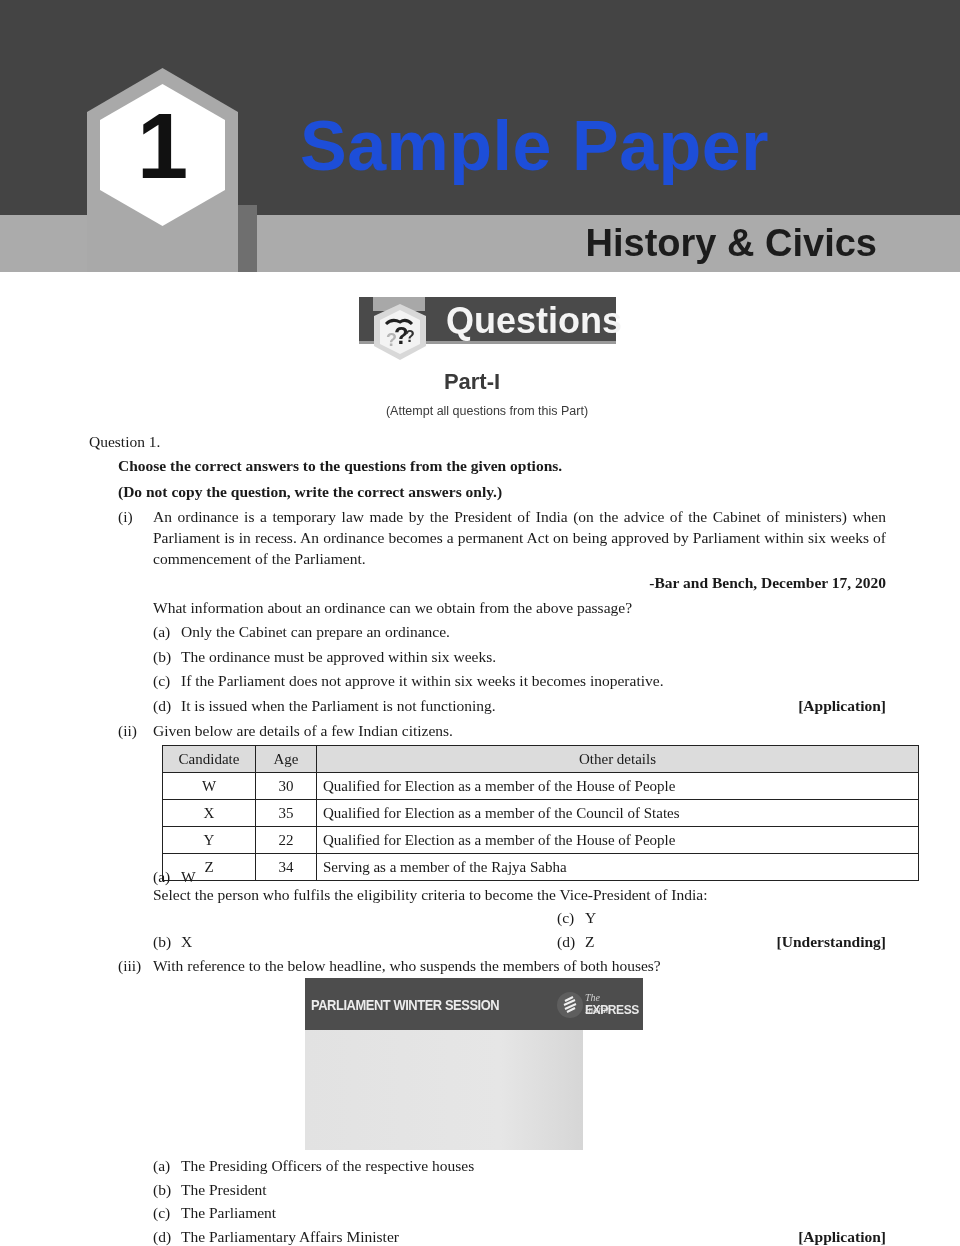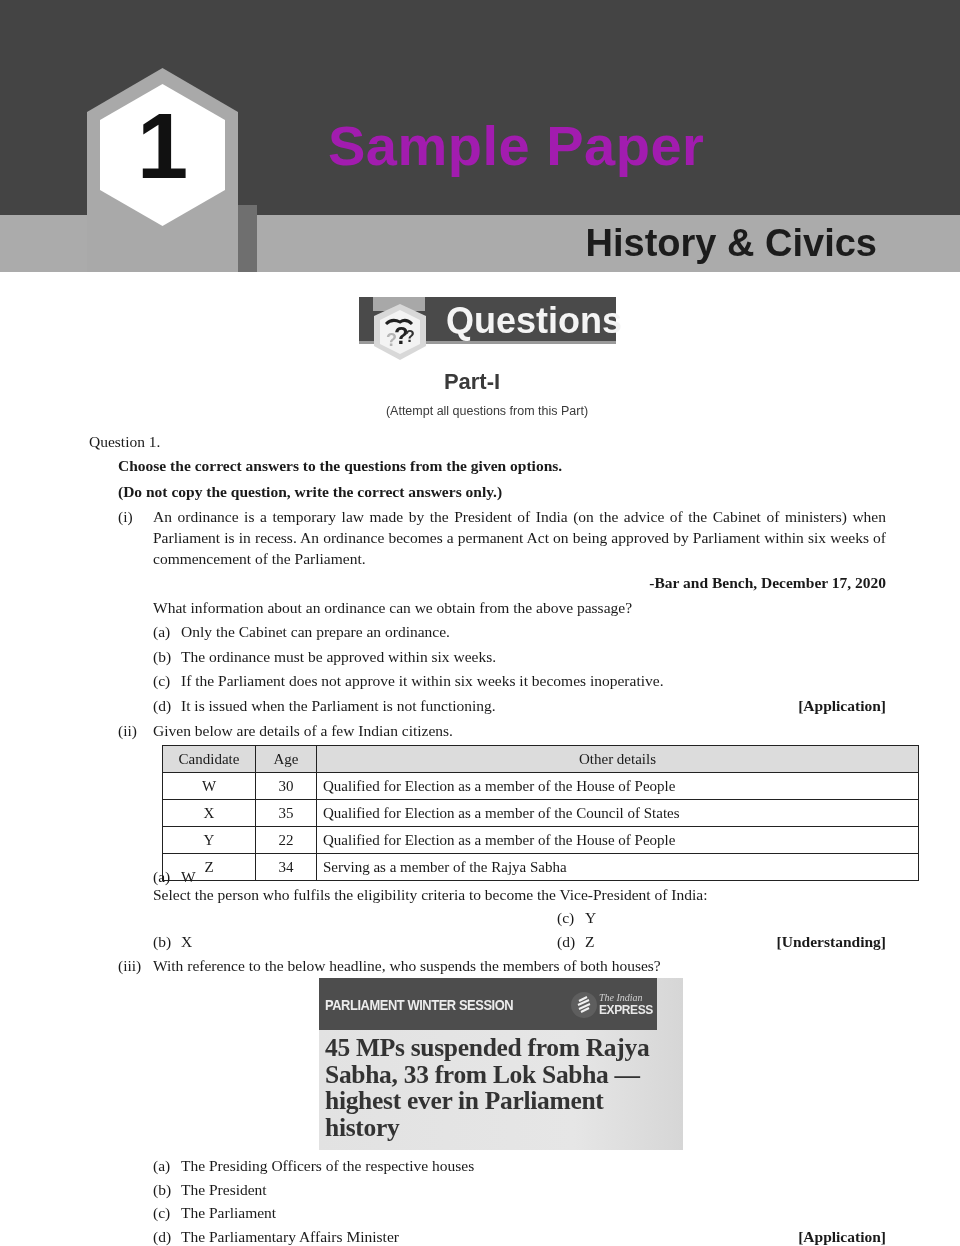--- a/index.html
+++ b/index.html
@@ -13,21 +13,21 @@
   .hex-wrap { position: absolute; left: 87px; top: 68px; width: 151px; height: 204px; }
   .hex-wrap svg { display: block; }
   .hex-num {
     position: absolute; left: 100px; top: 96px; width: 125px; text-align: center;
     font-family: "Liberation Sans", "DejaVu Sans", sans-serif; font-weight: 700;
     font-size: 92px; line-height: 100px; color: #111111;
   }
   .hdr-title {
     position: absolute; left: 300px; top: 98px;
     font-family: "Liberation Sans", "DejaVu Sans", sans-serif; font-weight: 700;
-    font-size: 56px; line-height: 96px; color: #a21caf; letter-spacing: 0.5px; margin-left: 28px;
+    font-size: 70px; line-height: 96px; color: #1d4ed8; letter-spacing: 0.5px;
   }
   .hdr-subject {
     position: absolute; right: 83px; top: 222px;
     font-family: "Liberation Sans", "DejaVu Sans", sans-serif; font-weight: 700;
     font-size: 38px; line-height: 42px; color: #1c1c1c;
   }
 
   
   .q-badge { position: absolute; left: 359px; top: 297px; width: 257px; height: 47px; background: #4a4a4a; border-bottom: 3px solid #9a9a9a; }
   .q-badge-tab { position: absolute; left: 373px; top: 297px; width: 52px; height: 14px; background: #a8a8a8; }
@@ -58,21 +58,21 @@
   .roman { position: absolute; left: 118px; font-size: 15.5px; line-height: 21px; }
 
   
   table.cand { position: absolute; left: 162px; top: 745px; width: 757px; border-collapse: collapse; font-size: 15px; }
   table.cand th, table.cand td { border: 1.5px solid #222; height: 27px; padding: 0 6px; }
   table.cand th { background: #dcdcdc; font-weight: 400; text-align: center; }
   table.cand td.c { text-align: center; }
   table.cand td.l { text-align: left; }
 
   
-  .news { position: absolute; left: 319px; top: 978px; width: 364px; height: 172px; background: linear-gradient(90deg, #e2e2e2 0%, #e6e6e6 70%, #d6d6d6 100%); }
+  .news { position: absolute; left: 305px; top: 978px; width: 278px; height: 172px; background: linear-gradient(90deg, #e2e2e2 0%, #e6e6e6 70%, #d6d6d6 100%); }
   .news-bar { position: absolute; left: 0; top: 0; width: 338px; height: 52px; background: #4d4d4d; }
   .news-kicker {
     position: absolute; left: 6px; top: 17px;
     font-family: "Liberation Sans", "DejaVu Sans", sans-serif; font-weight: 700;
     font-size: 15px; line-height: 20px; color: #ececec; letter-spacing: -0.5px;
     transform: scaleX(0.86); transform-origin: left center;
   }
   .news-logo-icon { position: absolute; left: 252px; top: 14px; width: 26px; height: 26px; border-radius: 50%; background: #5e5e5e; }
   .news-logo-small { position: absolute; left: 280px; top: 14px; font-size: 10px; font-style: italic; color: #d0d0d0; line-height: 12px; }
   .news-logo-big {
@@ -196,21 +196,20 @@
     <div class="news">
       <div class="news-bar"></div>
       <div class="news-kicker">PARLIAMENT WINTER SESSION</div>
       <div class="news-logo-icon">
         <svg width="26" height="26" viewBox="0 0 26 26">
           <path d="M8,9 L16,5 M7,13 L18,8 M8,17 L19,12 M10,20 L18,16" stroke="#f0f0f0" stroke-width="2" fill="none"></path>
         </svg>
       </div>
       <div class="news-logo-small">The Indian</div>
       <div class="news-logo-big">EXPRESS</div>
-      <div class="news-head">45 MPs suspended from Rajya Sabha, 33 from Lok Sabha — highest ever in Parliament history</div>
     </div>
 
     <div class="line" style="left:153px; top:1155px;"><span class="opt-lbl">(a)</span><span>The Presiding Officers of the respective houses</span></div>
     <div class="line" style="left:153px; top:1179px;"><span class="opt-lbl">(b)</span><span>The President</span></div>
     <div class="line" style="left:153px; top:1202px;"><span class="opt-lbl">(c)</span><span>The Parliament</span></div>
     <div class="line" style="left:153px; top:1226px;"><span class="opt-lbl">(d)</span><span>The Parliamentary Affairs Minister</span></div>
     <div class="tag" style="top:1226px;">[Application]</div>
   </div>
 </div>
 

